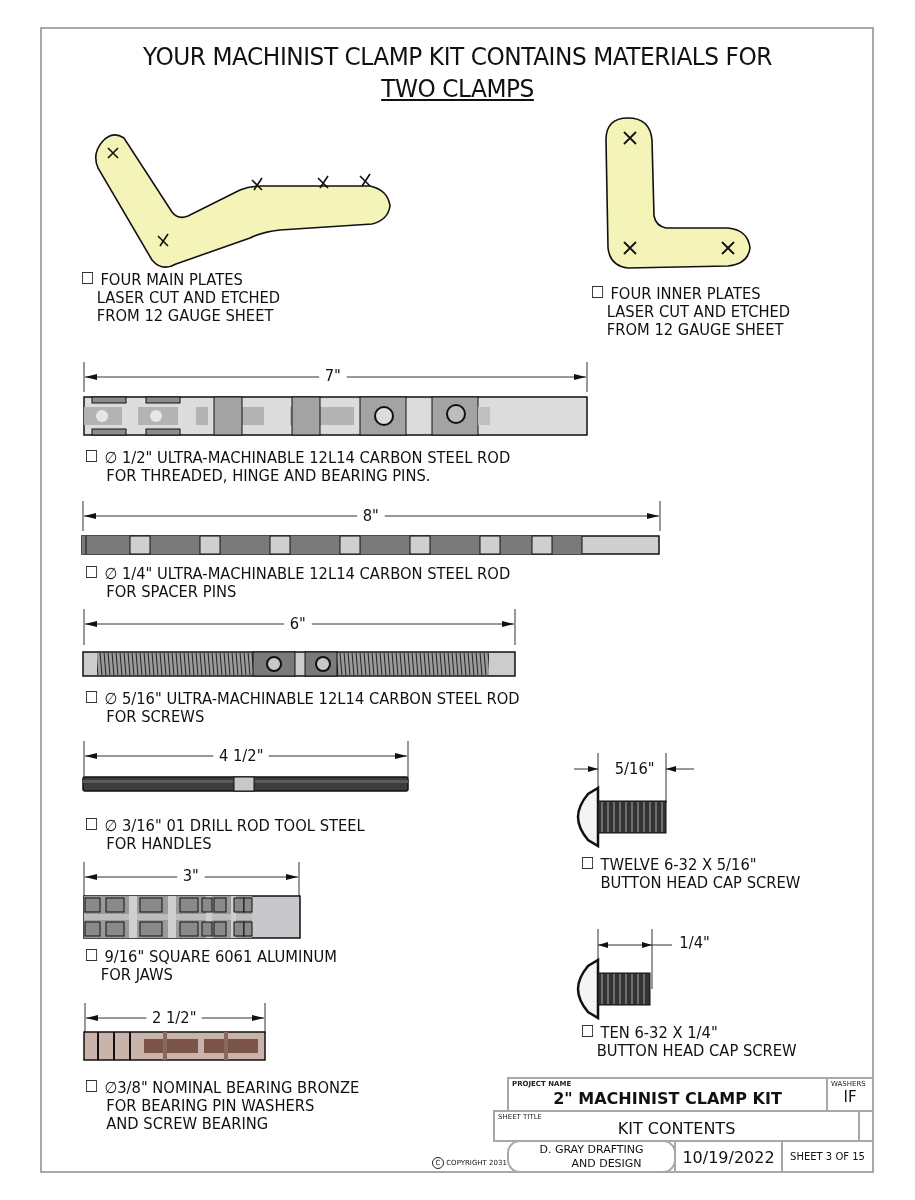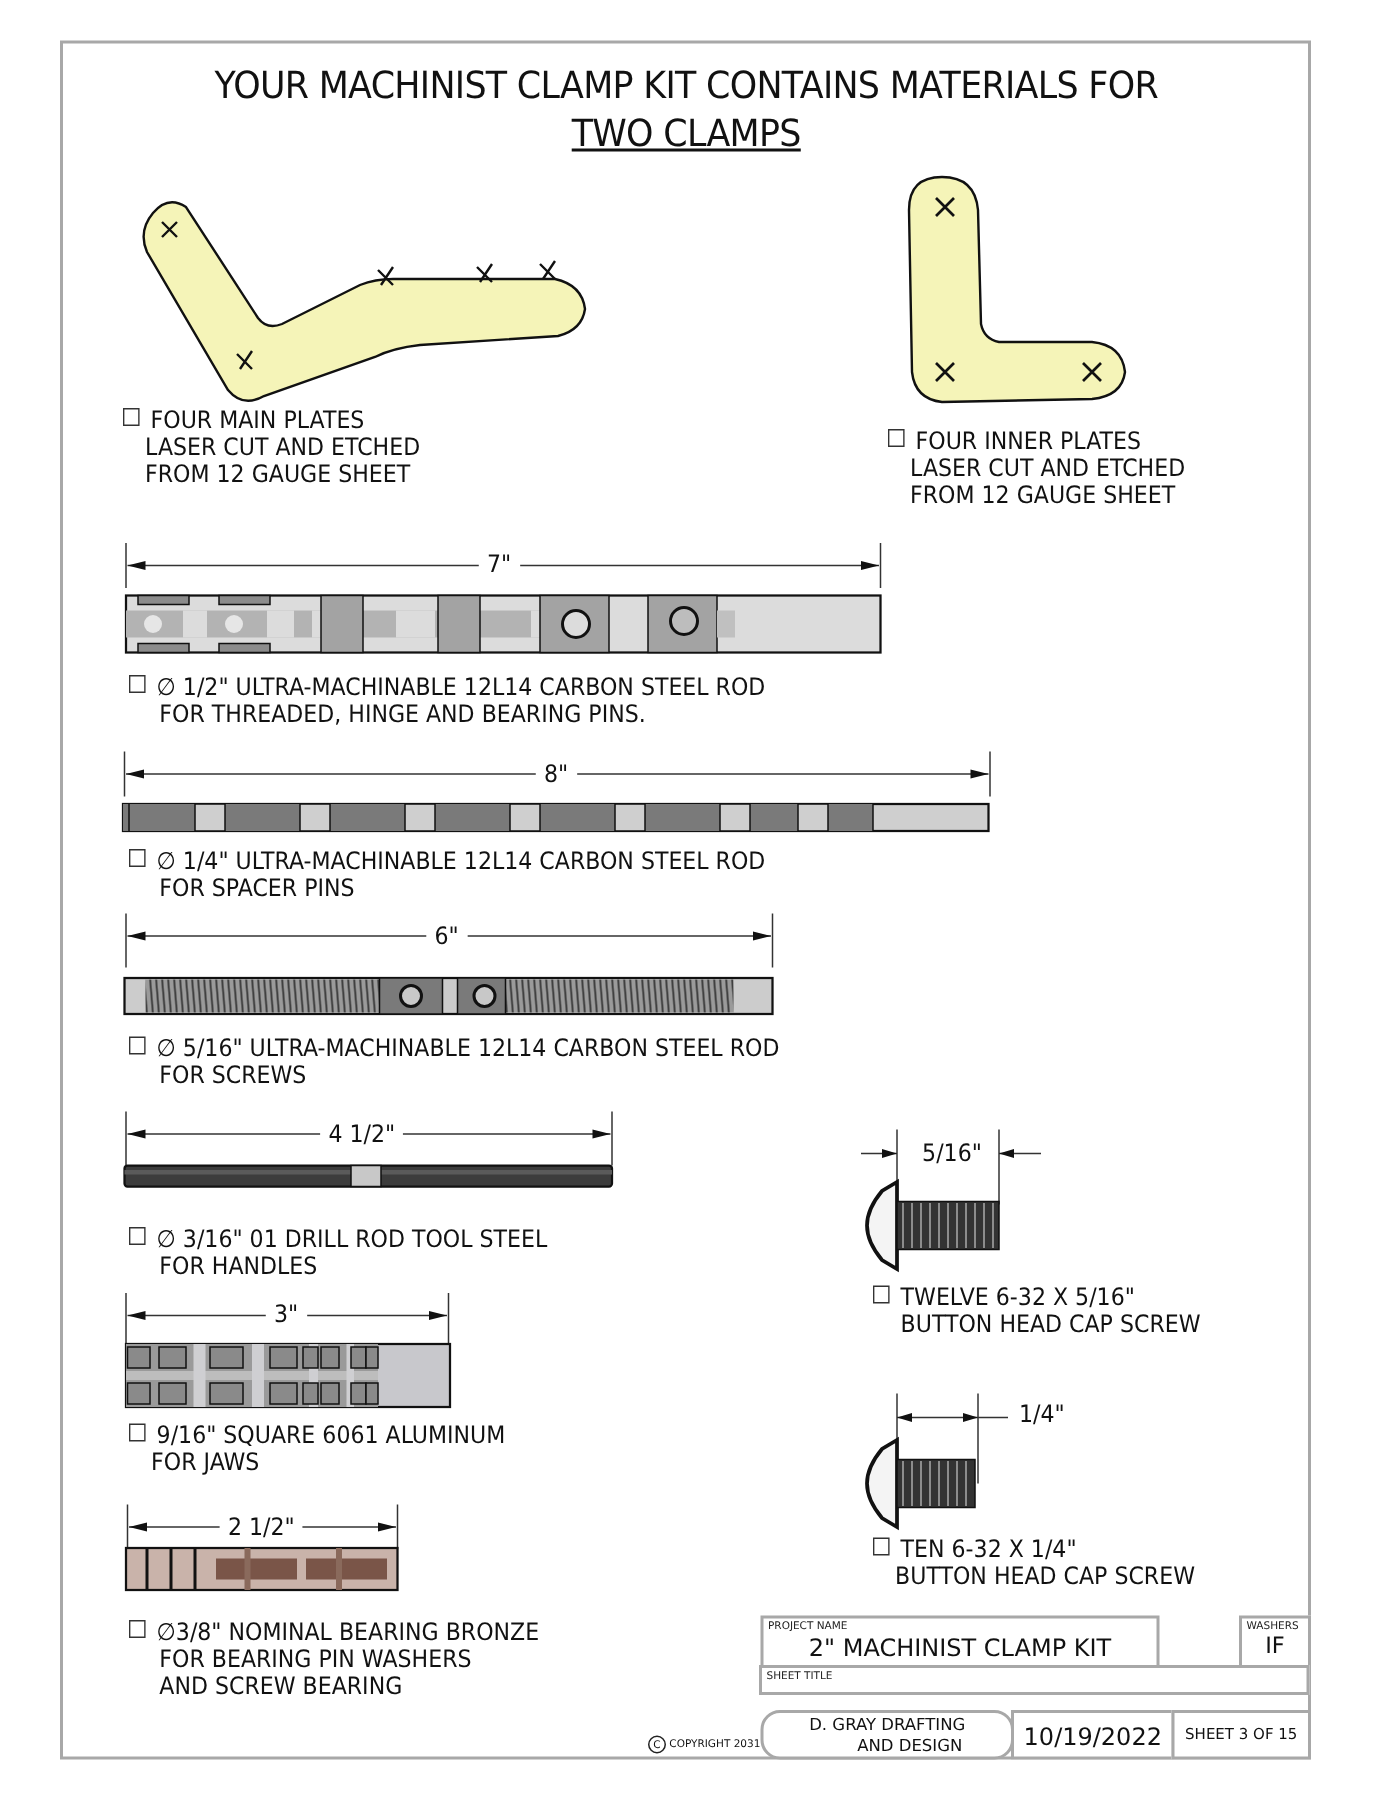--- a/index.html
+++ b/index.html
@@ -265,30 +265,31 @@
   <rect x="20" y="13" width="52" height="32" fill="#333" stroke="#111"></rect>
   <g stroke="#aaa" stroke-width="1">
     <path d="M24,14 v30 M30,14 v30 M36,14 v30 M42,14 v30 M48,14 v30 M54,14 v30 M60,14 v30 M66,14 v30"></path>
   </g>
 </svg>
 <div class="cap" style="left:582px;top:1024px;">
   <span class="line"><span class="cbx"></span><span>TEN 6-32 X 1/4"</span></span>
   <span class="line" style="padding-left:16px;">BUTTON HEAD CAP SCREW</span>
 </div>
 
-<div class="tb" style="left:507px;top:1077px;width:266px;height:35px;">
+<div class="tb" style="left:507px;top:1077px;width:321px;height:35px;font-weight:bold;">
   <span class="tb-label">PROJECT NAME</span>
   <span class="tb-val" style="top:10px;font-size:16px;">2" MACHINIST CLAMP KIT</span>
 </div>
 <div class="tb" style="left:826px;top:1077px;width:48px;height:35px;">
   <span class="tb-label">WASHERS</span>
   <span class="tb-val" style="top:9px;font-size:15px;">IF</span>
 </div>
-<div class="tb" style="left:506px;top:1110px;width:367px;height:20px;">
+<div class="tb" style="left:493px;top:1110px;width:367px;height:32px;">
   <span class="tb-label">SHEET TITLE</span>
+  <span class="tb-val" style="top:7px;font-size:16px;">KIT CONTENTS</span>
 </div>
 <div class="tb" style="left:507px;top:1140px;width:169px;height:33px;border-radius:13px;">
   <span class="tb-val" style="top:1px;font-size:11px;line-height:14px;">
     <span style="display:block;">D. GRAY DRAFTING</span>
     <span style="display:block;padding-left:30px;">AND DESIGN</span>
   </span>
 </div>
 <div class="tb" style="left:674px;top:1140px;width:109px;height:33px;">
   <span class="tb-val" style="top:6px;font-size:16px;">10/19/2022</span>
 </div>

